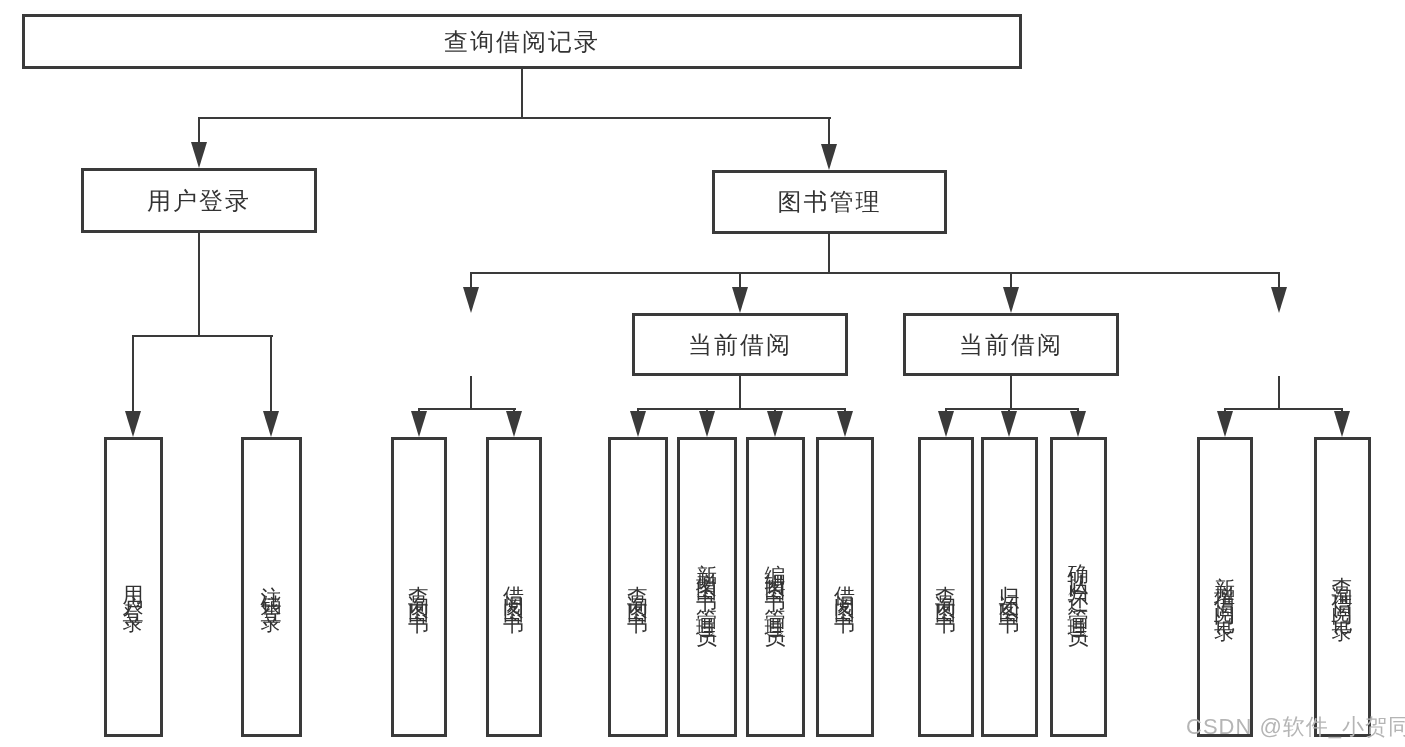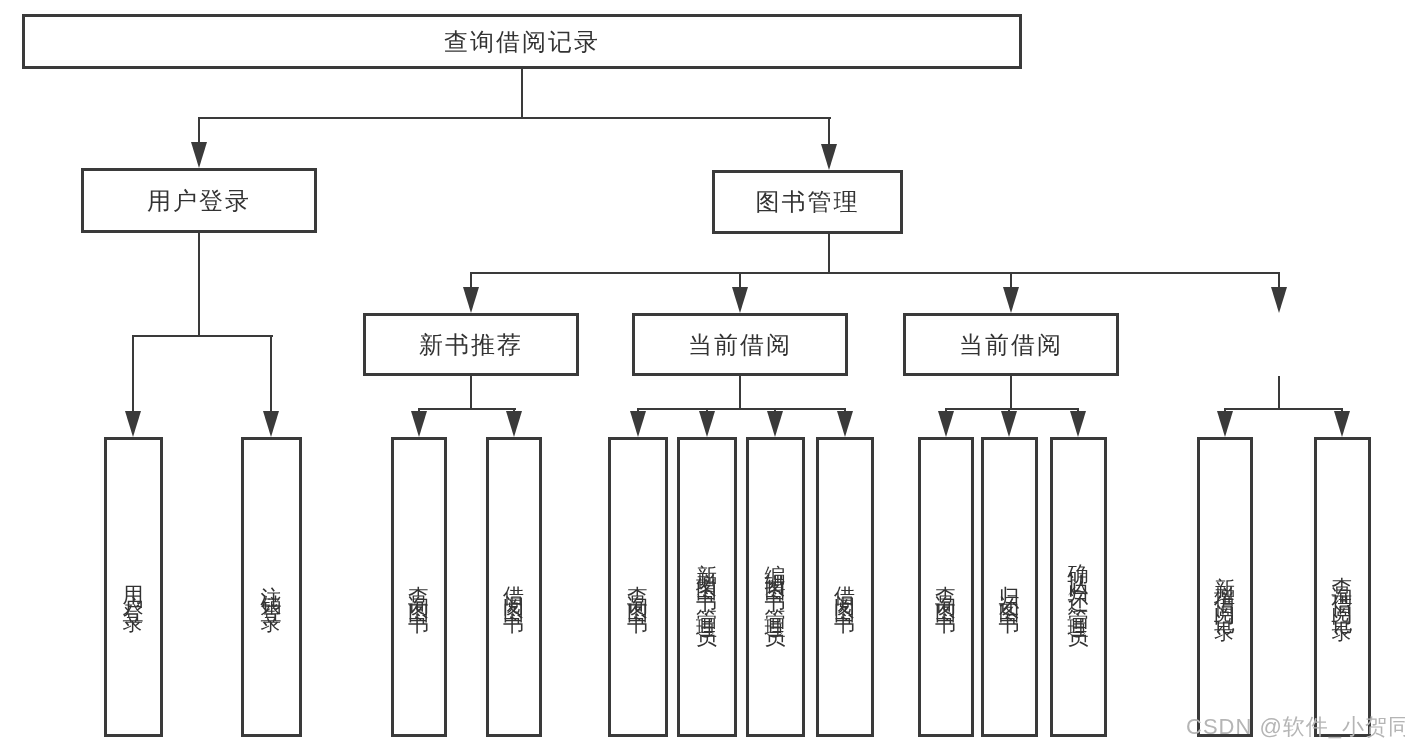--- a/index.html
+++ b/index.html
@@ -46,21 +46,21 @@
   <div class="ln" style="left:521px;top:69px;width:2px;height:48px;"></div>
   <div class="ln" style="left:198px;top:117px;width:633px;height:2px;"></div>
   <div class="ln" style="left:198px;top:117px;width:2px;height:25px;"></div>
   <div class="arr" style="left:191px;top:142px;"></div>
   <div class="ln" style="left:828px;top:117px;width:2px;height:27px;"></div>
   <div class="arr" style="left:821px;top:144px;"></div>
 
   <div class="bx" style="left:81px;top:168px;width:236px;height:65px;">
     <span>用户登录</span>
   </div>
-  <div class="bx" style="left:712px;top:170px;width:191px;height:64px;">
+  <div class="bx" style="left:712px;top:170px;width:235px;height:64px;">
     <span>图书管理</span>
   </div>
 
   <div class="ln" style="left:198px;top:233px;width:2px;height:102px;"></div>
   <div class="ln" style="left:132px;top:335px;width:141px;height:2px;"></div>
   <div class="ln" style="left:132px;top:335px;width:2px;height:76px;"></div>
   <div class="arr" style="left:125px;top:411px;"></div>
   <div class="ln" style="left:270px;top:335px;width:2px;height:76px;"></div>
   <div class="arr" style="left:263px;top:411px;"></div>
 
@@ -68,23 +68,20 @@
   <div class="ln" style="left:470px;top:272px;width:810px;height:2px;"></div>
   <div class="ln" style="left:470px;top:272px;width:2px;height:15px;"></div>
   <div class="arr" style="left:463px;top:287px;"></div>
   <div class="ln" style="left:739px;top:272px;width:2px;height:15px;"></div>
   <div class="arr" style="left:732px;top:287px;"></div>
   <div class="ln" style="left:1010px;top:272px;width:2px;height:15px;"></div>
   <div class="arr" style="left:1003px;top:287px;"></div>
   <div class="ln" style="left:1278px;top:272px;width:2px;height:15px;"></div>
   <div class="arr" style="left:1271px;top:287px;"></div>
 
-  <div class="bx" style="left:363px;top:313px;width:216px;height:63px;">
-    <span>新书推荐</span>
-  </div>
   <div class="bx" style="left:632px;top:313px;width:216px;height:63px;">
     <span>当前借阅</span>
   </div>
   <div class="bx" style="left:903px;top:313px;width:216px;height:63px;">
     <span>当前借阅</span>
   </div>
 
   <div class="ln" style="left:470px;top:376px;width:2px;height:32px;"></div>
   <div class="ln" style="left:418px;top:408px;width:98px;height:2px;"></div>
   <div class="ln" style="left:418px;top:408px;width:2px;height:4px;"></div>

